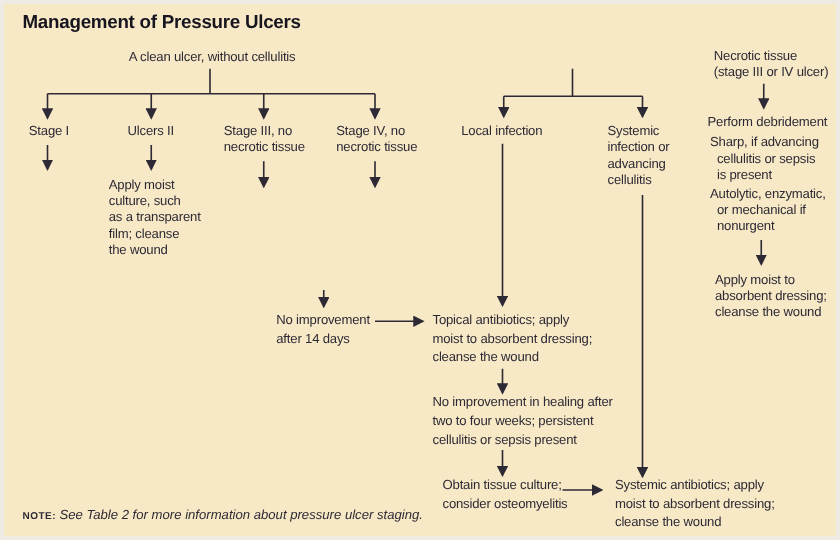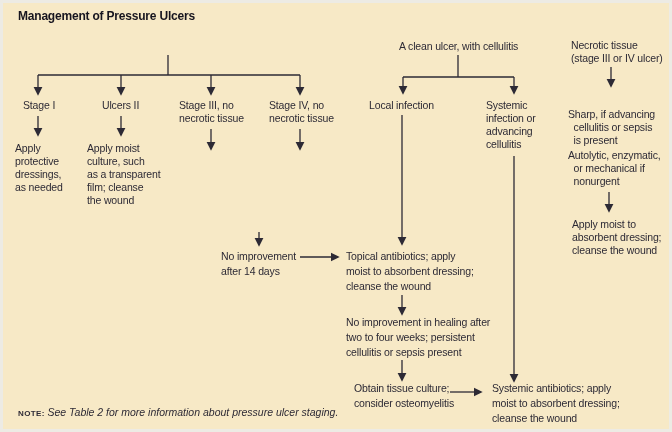--- a/index.html
+++ b/index.html
@@ -8,21 +8,21 @@
     width:672px;height:432px;
     background:#f7e9c6;
     border:3px solid #edebe4;
     box-sizing:border-box;
     font-family:"Liberation Sans","DejaVu Sans",sans-serif;
     color:#2d2a35;
     overflow:hidden;
   }
   .title{
     position:absolute;left:15px;top:6px;
-    font-size:12px;font-weight:bold;color:#17151f;
+    font-size:15px;font-weight:bold;color:#17151f;
     letter-spacing:-0.2px;
   }
   .node{
     position:absolute;
     font-size:10.5px;line-height:13px;
     white-space:pre;
     letter-spacing:-0.15px;
   }
   .lh15{line-height:15px;}
   svg.connectors{position:absolute;left:0;top:0;width:672px;height:432px;}
@@ -75,60 +75,57 @@
         <path d="M447 389 H478" marker-end="url(#ah)"></path>
       </g>
 
       <g>
         <path d="M608 64 V83" marker-end="url(#ah)"></path>
         <path d="M606 189 V208" marker-end="url(#ah)"></path>
       </g>
     </g>
   </svg>
 
-  <div class="node" style="left:396px;top:37px">A clean ulcer, with cellulitis</div>
+  <div class="node" style="left:100px;top:37px">A clean ulcer, without cellulitis</div>
   <div class="node" style="left:568px;top:36px">Necrotic tissue
 (stage III or IV ulcer)</div>
 
   <div class="node" style="left:20px;top:96px">Stage I</div>
   <div class="node" style="left:99px;top:96px">Ulcers II</div>
   <div class="node" style="left:176px;top:96px">Stage III, no
 necrotic tissue</div>
   <div class="node" style="left:266px;top:96px">Stage IV, no
 necrotic tissue</div>
   <div class="node" style="left:366px;top:96px">Local infection</div>
   <div class="node" style="left:483px;top:96px">Systemic
 infection or
 advancing
 cellulitis</div>
 
-  <div class="node" style="left:12px;top:139px">Apply
-protective
-dressings,
-as needed</div>
   <div class="node" style="left:84px;top:139px">Apply moist
 culture, such
 as a transparent
 film; cleanse
 the wound</div>
   <div class="node lh15" style="left:218px;top:246px">No improvement
 after 14 days</div>
 
   <div class="node lh15" style="left:343px;top:246px">Topical antibiotics; apply
 moist to absorbent dressing;
 cleanse the wound</div>
   <div class="node lh15" style="left:343px;top:312px">No improvement in healing after
 two to four weeks; persistent
 cellulitis or sepsis present</div>
   <div class="node lh15" style="left:351px;top:378px">Obtain tissue culture;
 consider osteomyelitis</div>
   <div class="node lh15" style="left:489px;top:378px">Systemic antibiotics; apply
 moist to absorbent dressing;
 cleanse the wound</div>
 
+  <div class="node" style="left:563px;top:89px">Perform debridement</div>
   <div class="node" style="left:565px;top:146px">Autolytic, enzymatic,
   or mechanical if
   nonurgent</div>
   <div class="node" style="left:565px;top:105px">Sharp, if advancing
   cellulitis or sepsis
   is present</div>
   <div class="node" style="left:569px;top:215px">Apply moist to
 absorbent dressing;
 cleanse the wound</div>
 

